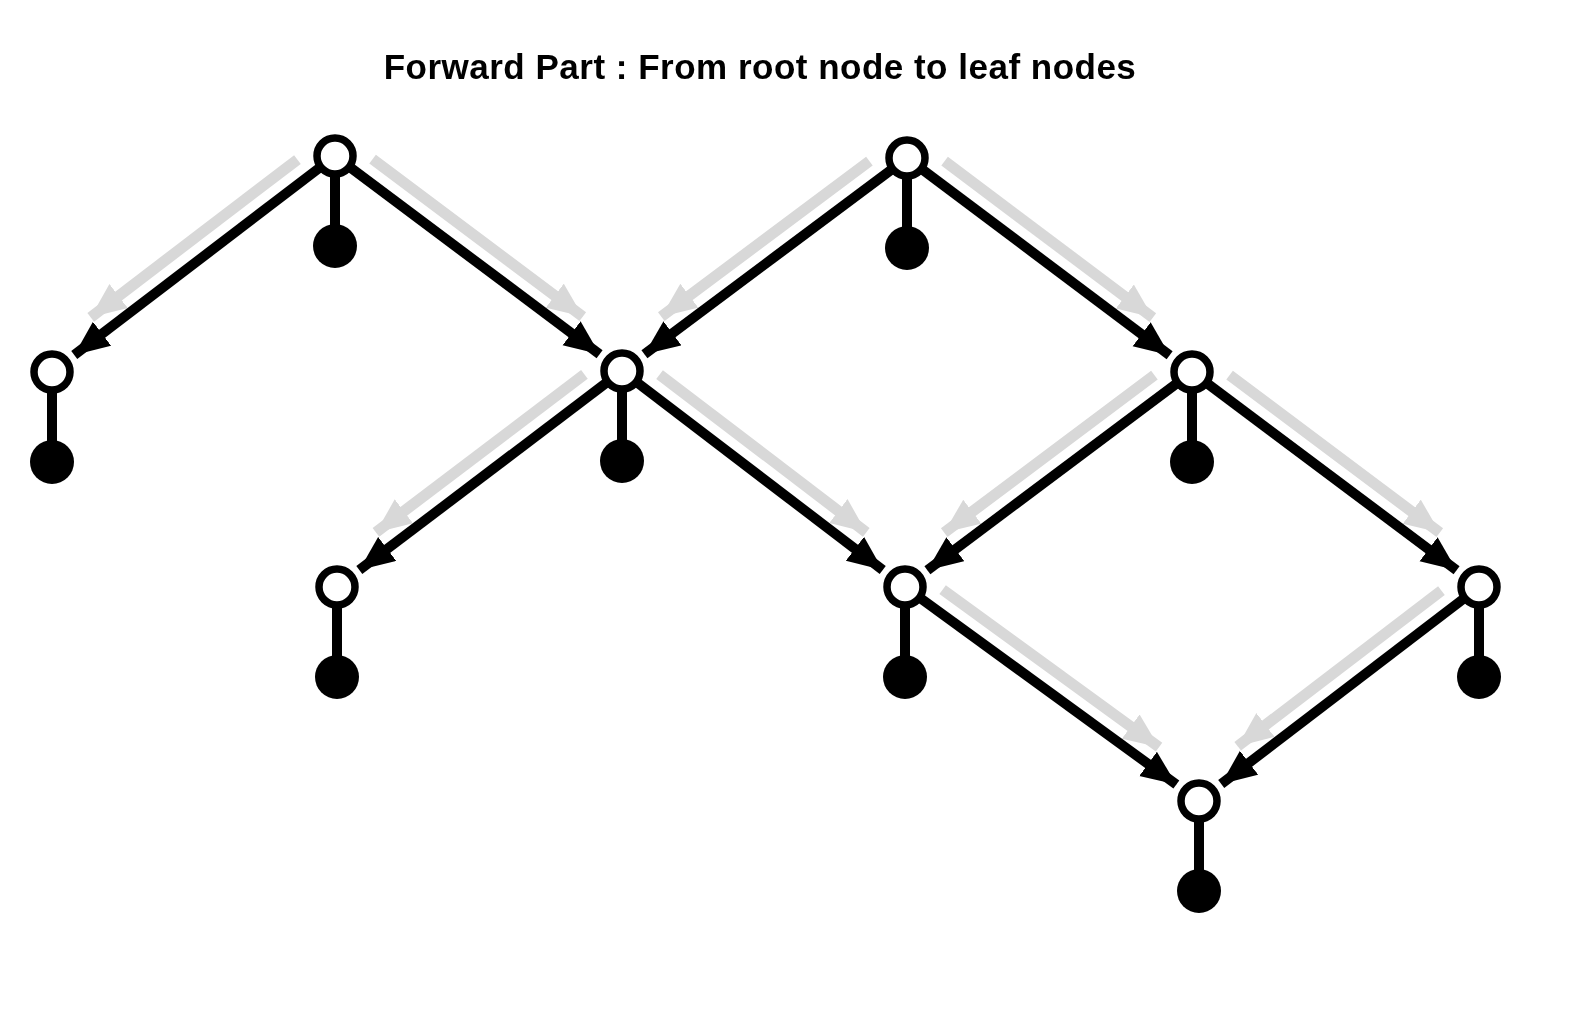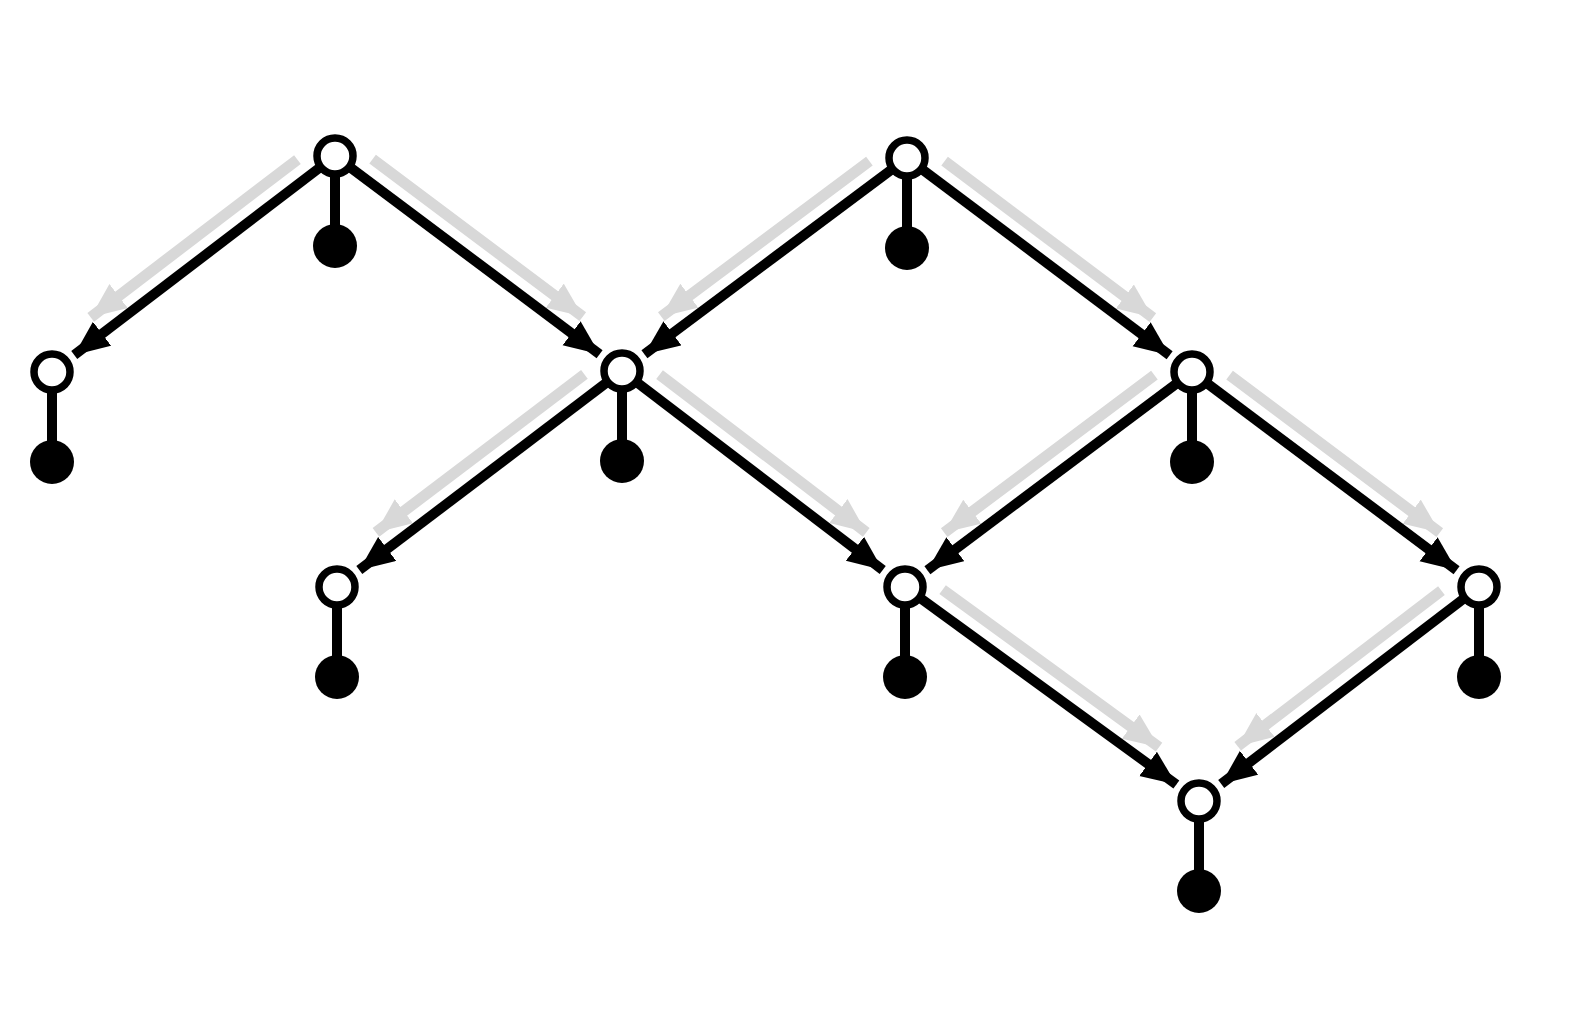--- a/index.html
+++ b/index.html
@@ -30,20 +30,21 @@
   #graph {
     position: absolute;
     top: 0;
     left: 0;
   }
 </style>
 </head>
 <body>
 
 <div id="stage">
+  <div id="figure-title">Forward Part : From root node to leaf nodes</div>
   <svg id="graph" width="1584" height="1030" viewBox="0 0 1584 1030" xmlns="http://www.w3.org/2000/svg">
       <defs>
         <marker id="ah-forward" markerUnits="userSpaceOnUse" markerWidth="39" markerHeight="34" refX="35" refY="15" orient="auto">
           <path d="M0,0 L35,15 L0,30 Z" fill="#000000"></path>
         </marker>
         <marker id="ah-companion" markerUnits="userSpaceOnUse" markerWidth="39" markerHeight="34" refX="35" refY="15" orient="auto">
           <path d="M0,0 L35,15 L0,30 Z" fill="#d8d8d8"></path>
         </marker>
       </defs>
       <line x1="297.4283003223002" y1="159.51672906672252" x2="90.74019751456608" y2="317.2716061213888" stroke="#d8d8d8" stroke-width="11" marker-end="url(#ah-companion)"></line>

